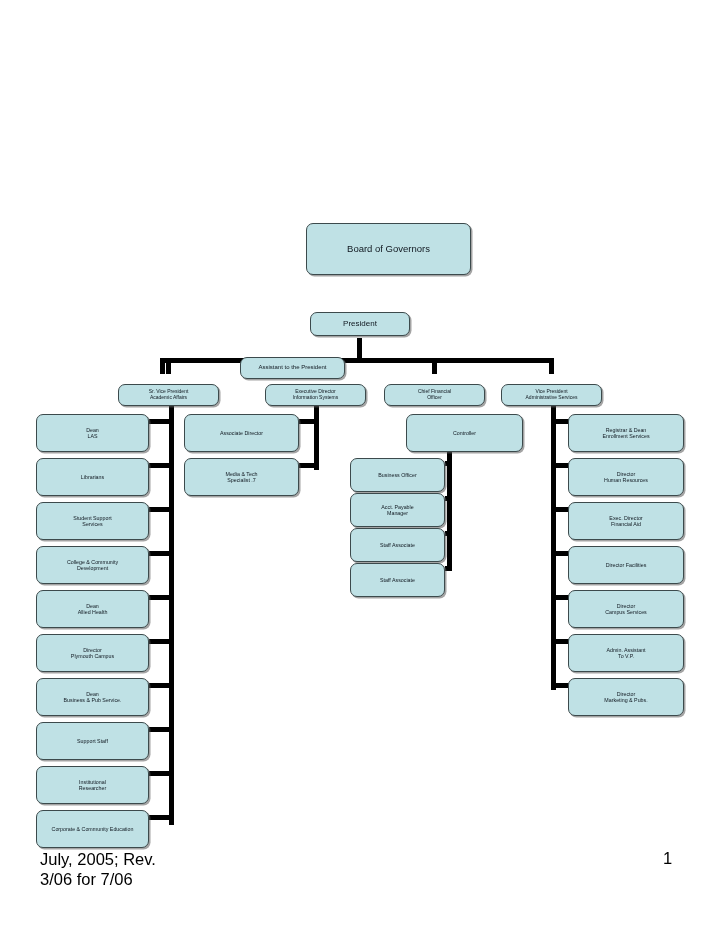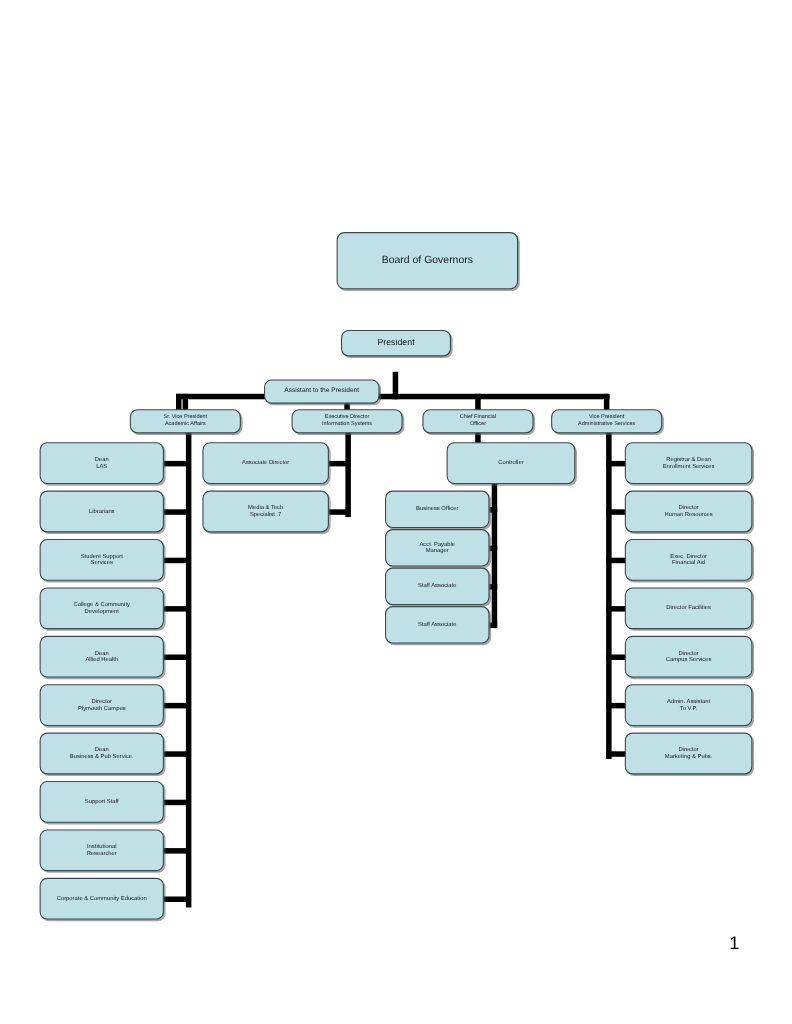--- a/index.html
+++ b/index.html
@@ -27,20 +27,21 @@
     border-radius: 7px;
     box-shadow: 1.5px 1.5px 0 rgba(90,90,90,0.55);
     display: flex;
     align-items: center;
     justify-content: center;
     text-align: center;
     line-height: 1.18;
     color: #101820;
     z-index: 5;
     white-space: nowrap;
+    margin-top: 12px;
   }
   .node .txt {
     display: block;
     width: 100%;
   }
   .n-big   { font-size: 9.5px; }
   .n-mid   { font-size: 8.0px; }
   .n-small { font-size: 5.3px; }
   .n-tiny  { font-size: 5.0px; }
   .n-xs    { font-size: 6.0px; }
@@ -200,15 +201,17 @@
         <span class="txt">Director<br>Campus Services</span>
       </div>
       <div class="node n-small" style="left: 568px; top: 622px; width: 116px; height: 38px;">
         <span class="txt">Admin. Assistant<br>To V.P.</span>
       </div>
       <div class="node n-small" style="left: 568px; top: 666px; width: 116px; height: 38px;">
         <span class="txt">Director<br>Marketing &amp; Pubs.</span>
       </div>
     </div>
 
+  <div class="footer-date" style="left:40px; top:849px;">July, 2005; Rev.
+3/06 for 7/06</div>
 
   <div class="footer-page" style="left:663px; top:849px;">1</div>
 </div>
 
 </body></html>

